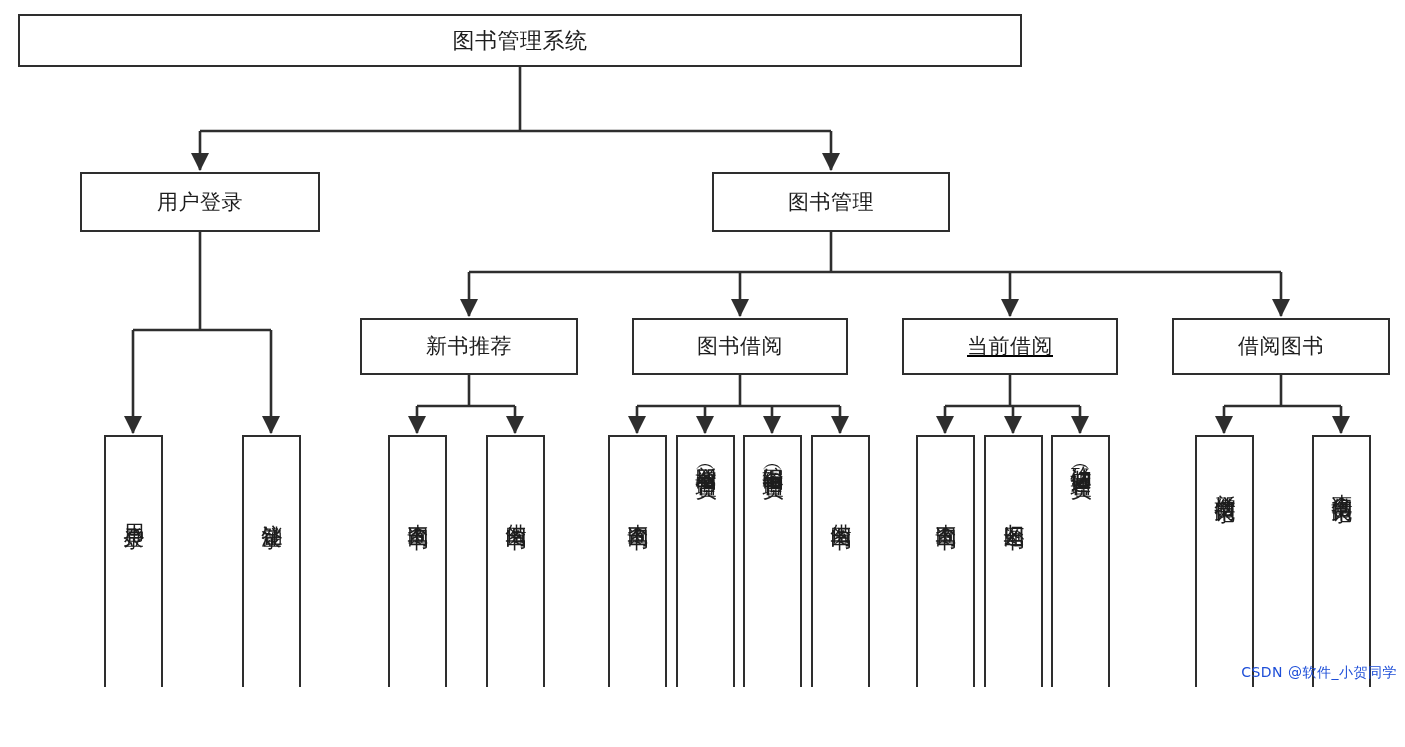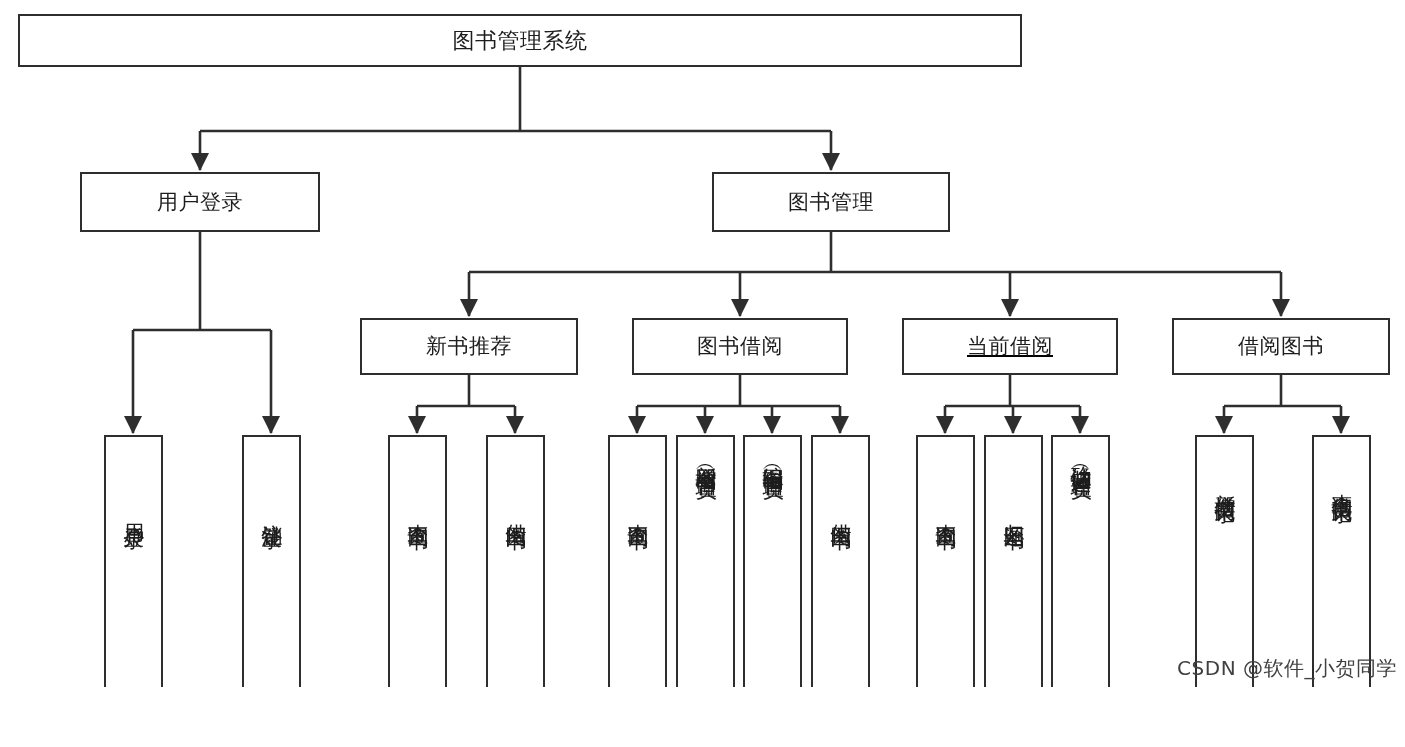--- a/index.html
+++ b/index.html
@@ -60,22 +60,22 @@
     text-orientation: upright;
     font-size: 21px;
     letter-spacing: 2px;
     line-height: 1;
     white-space: nowrap;
   }
   #watermark {
     position: absolute;
     right: 8px;
     bottom: 5px;
-    font-size: 20px;
-    color: #404040;
+    font-size: 14px;
+    color: #1d4ed8;
     letter-spacing: 0.5px;
     white-space: nowrap;
     pointer-events: none;
   }
 </style>
 </head>
 <body>
 
 <div id="diagram-root">
 

